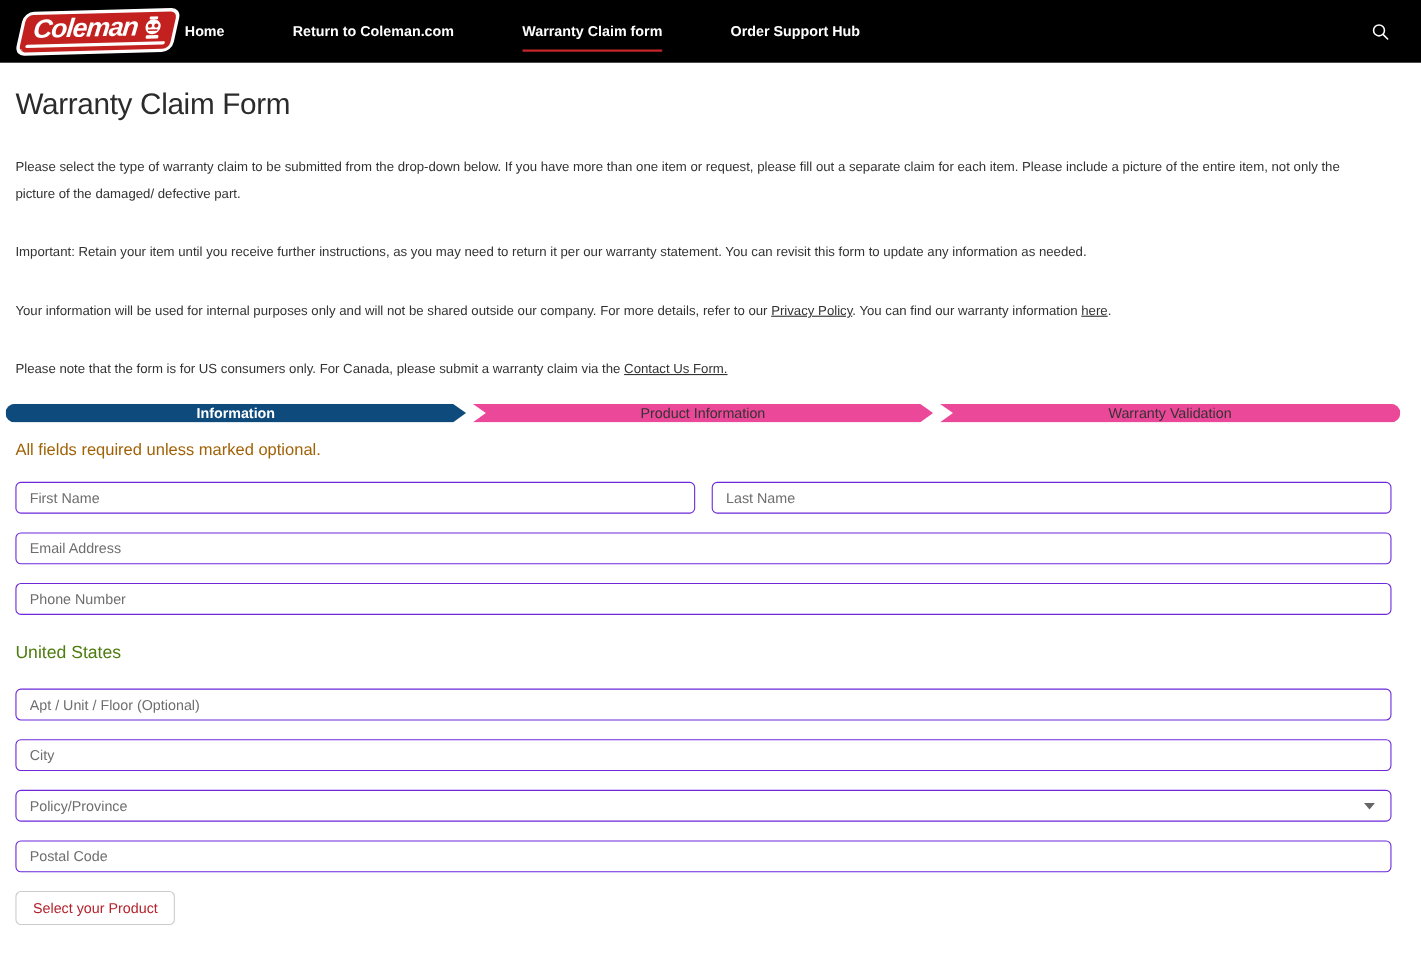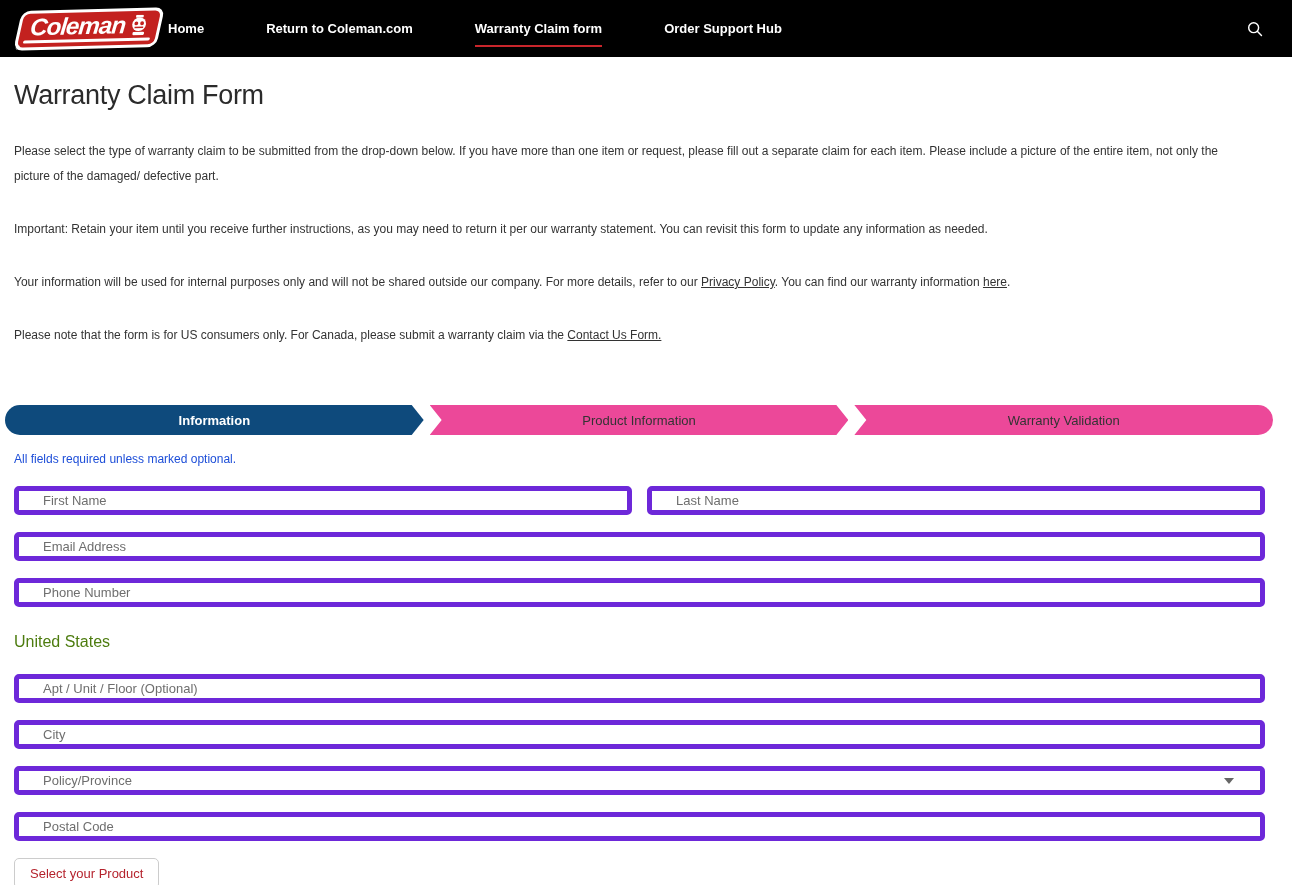--- a/index.html
+++ b/index.html
@@ -23,34 +23,34 @@
   .nav-search { margin-left:auto; cursor:pointer; display:flex; align-items:center; }
 
   
   .main { padding:0 27px 0 14px; }
   .page-title { margin-top:23px; font-size:27px; font-weight:500; color:#2b2b2b; letter-spacing:-0.3px; }
   .para { margin-top:28px; font-size:12px; line-height:25px; color:#333; max-width:1240px; }
   .para + .para { margin-top:28px; }
   .para a { color:#333; text-decoration:underline; cursor:pointer; }
 
   
-  .steps { display:flex; gap:6px; margin:57px -8px 0 -9px; height:30px; }
+  .steps { display:flex; gap:6px; margin:19px -8px 0 -9px; height:17px; }
   .step { flex:1 1 0; display:flex; align-items:center; justify-content:center;
     background:#ec4899; color:#333; font-size:13px; position:relative; }
   .step.first { background:#0e4a7c; color:#fff; font-weight:600; border-radius:15px 0 0 15px;
     clip-path:polygon(0 0, calc(100% - 12px) 0, 100% 50%, calc(100% - 12px) 100%, 0 100%); }
   .step.mid { clip-path:polygon(0 0, calc(100% - 12px) 0, 100% 50%, calc(100% - 12px) 100%, 0 100%, 12px 50%); }
   .step.last { border-radius:0 15px 15px 0;
     clip-path:polygon(0 0, 100% 0, 100% 100%, 0 100%, 12px 50%); }
 
   
-  .required-note { margin-top:17px; font-size:12px; color:#1d4ed8; }
+  .required-note { margin-top:17px; font-size:15px; color:#a16207; }
   .form { margin-top:20px; }
   .frow { display:flex; gap:15px; margin-bottom:17px; }
-  .finput { flex:1 1 0; height:29px; border:5px solid #6d28d9; border-radius:5px; padding:0 24px;
+  .finput { flex:1 1 0; height:29px; border:1px solid #6d28d9; border-radius:5px; padding:0 12px;
     font-size:13px; color:#333; background:#fff; outline:none; width:100%; font-family:inherit; }
   .finput::placeholder { color:#6e6e6e; opacity:1; }
   .country-label { font-size:16px; color:#4d7c0f; margin:26px 0 23px 0; }
   .fselect { display:flex; align-items:center; justify-content:space-between; cursor:pointer; }
   .fselect .ph { color:#6e6e6e; font-size:13px; }
   .caret { width:0; height:0; border-left:5px solid transparent; border-right:5px solid transparent;
     border-top:6px solid #666; margin-right:2px; }
   .btn-outline { display:inline-block; margin-top:0; background:#fff; border:1px solid #ccc; border-radius:5px;
     color:#b5232d; font-size:13px; padding:7px 15px; cursor:pointer; font-family:inherit; }
 </style>

